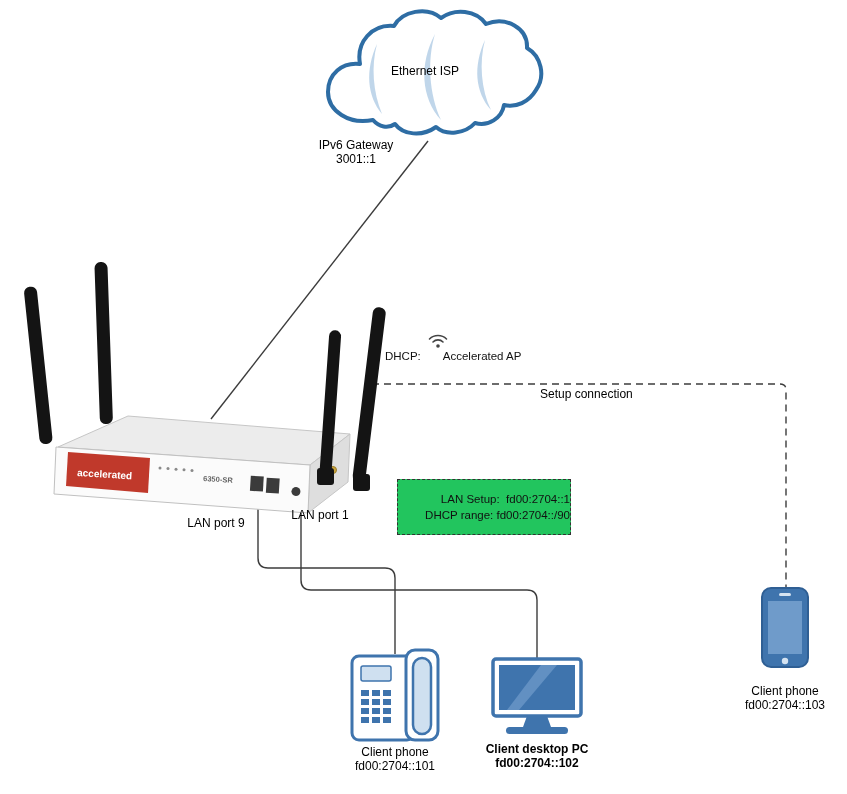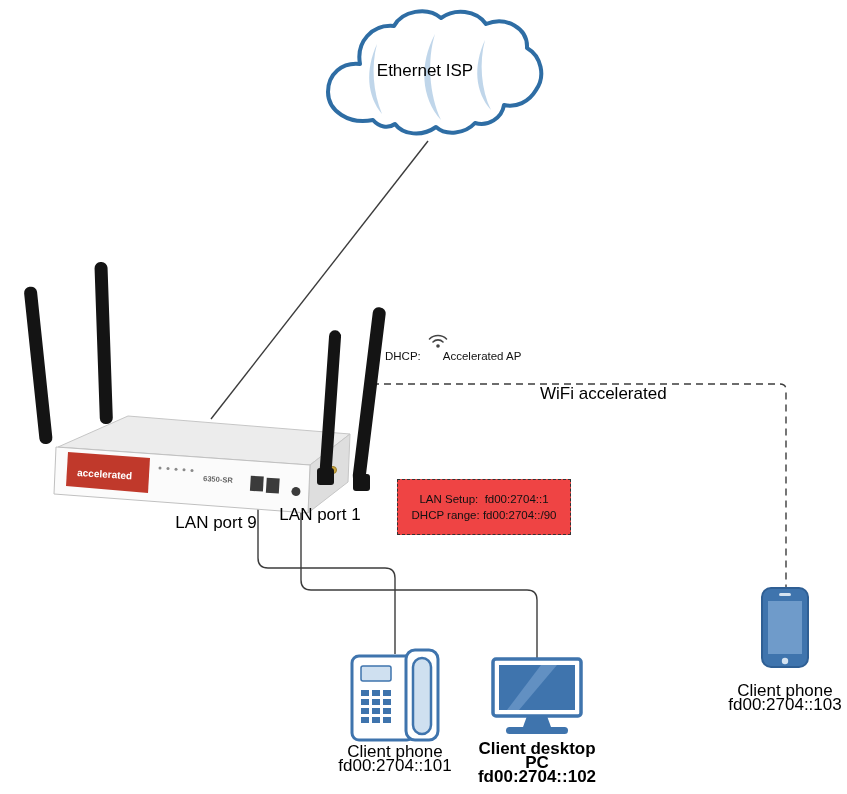--- a/index.html
+++ b/index.html
@@ -1,19 +1,19 @@
 <!DOCTYPE html>
 <html style="--cloud-stroke: #2e6da4; --shading-blue: #b9d2e8; --device-blue: #3f74ad; --device-blue-dark: #2f5f94; --router-red: #c0392b; --line: #3c3c3c;"><head>
 <meta charset="utf-8">
 <style>
   html,body{margin:0;padding:0;background:#fff;}
   body{font-family:"Liberation Sans",sans-serif;color:#111;}
   .canvas{position:relative;width:847px;height:794px;background:#fff;overflow:hidden;}
   .canvas svg.layer{position:absolute;left:0;top:0;}
-  .lbl{position:absolute;font-size:17px;line-height:14px;color:#000;}
+  .lbl{position:absolute;font-size:12px;line-height:14px;color:#000;}
   .center{text-align:center;}
   .wire{stroke:var(--line,#3c3c3c);stroke-width:1.4;fill:none;}
   .wire-dashed{stroke-dasharray:7 5;}
   .cloud-body{fill:#fff;stroke:var(--cloud-stroke,#2e6da4);stroke-width:4;stroke-linejoin:round;}
   .cloud-shade{fill:var(--shading-blue,#b9d2e8);opacity:.9;}
   .ant{fill:#141414;}
   .face-top{fill:#ececec;stroke:#c6c6c6;stroke-width:1;}
   .face-right{fill:#dedede;stroke:#c6c6c6;stroke-width:1;}
   .face-front{fill:#fbfbfb;stroke:#c0c0c0;stroke-width:1;}
   .sticker{fill:var(--router-red,#c0392b);}
@@ -25,21 +25,21 @@
   .wifi-arc{stroke:#444;stroke-width:1.6;fill:none;stroke-linecap:round;}
   .wifi-dot{fill:#444;}
   .dev-stroke{stroke:var(--device-blue,#3f74ad);fill:#fff;}
   .dev-fill{fill:var(--device-blue,#3f74ad);}
   .dev-light{fill:#cfe0f0;}
   .dev-sheen{fill:#6290c2;}
   .phone-dark{fill:var(--device-blue,#3f74ad);stroke:var(--device-blue-dark,#2f5f94);stroke-width:2;}
   .phone-screen{fill:#6f9bca;}
   .phone-detail{fill:#d5e3f1;}
   .lan-box{position:absolute;left:397px;top:479px;width:172px;height:54px;border:1px dashed #333;
-           background:#ef4444;display:flex;flex-direction:column;align-items:center;justify-content:center;}
+           background:#22c55e;display:flex;flex-direction:column;align-items:flex-end;justify-content:center;}
   .lan-box div{white-space:pre;font-size:11.5px;line-height:16px;}
   .ssid-line{position:absolute;left:385px;top:350px;font-size:11.5px;white-space:nowrap;}
   .ssid-line .val{margin-left:22px;}
 </style>
 </head>
 <body>
 
 <div class="canvas">
 
   <svg class="layer" width="847" height="794" viewBox="0 0 847 794">
@@ -139,27 +139,31 @@
     <g>
       <rect class="phone-dark" x="762" y="588" width="46" height="79" rx="9"></rect>
       <rect class="phone-screen" x="768" y="601" width="34" height="53"></rect>
       <rect class="phone-detail" x="779" y="593" width="12" height="3" rx="1.5"></rect>
       <circle class="phone-detail" cx="785" cy="661" r="3.2"></circle>
     </g>
   </svg>
 
   <div class="lbl center" style="left:355px;top:64px;width:140px;">Ethernet ISP</div>
 
+  <div class="lbl center" style="left:296px;top:138px;width:120px;">
+    <div>IPv6 Gateway</div>
+    <div>3001::1</div>
+  </div>
 
 
   <div class="ssid-line">
     <span>DHCP:</span><span class="val">Accelerated AP</span>
   </div>
 
-  <div class="lbl" style="left:540px;top:387px;">WiFi accelerated</div>
+  <div class="lbl" style="left:540px;top:387px;">Setup connection</div>
 
   <div class="lbl center" style="left:166px;top:516px;width:100px;">LAN port 9</div>
 
   <div class="lbl center" style="left:270px;top:508px;width:100px;">LAN port 1</div>
 
   <div class="lan-box">
     <div>LAN Setup:  fd00:2704::1</div>
     <div>DHCP range: fd00:2704::/90</div>
   </div>
 

